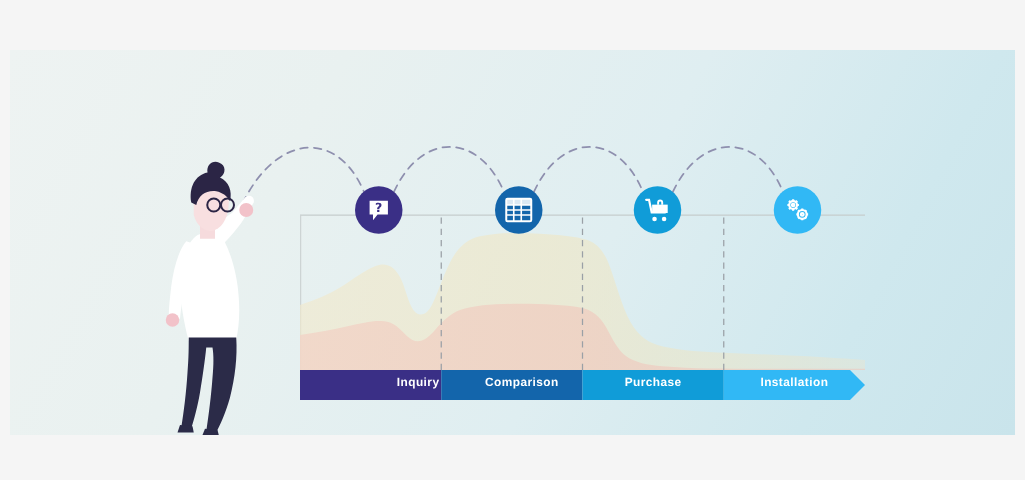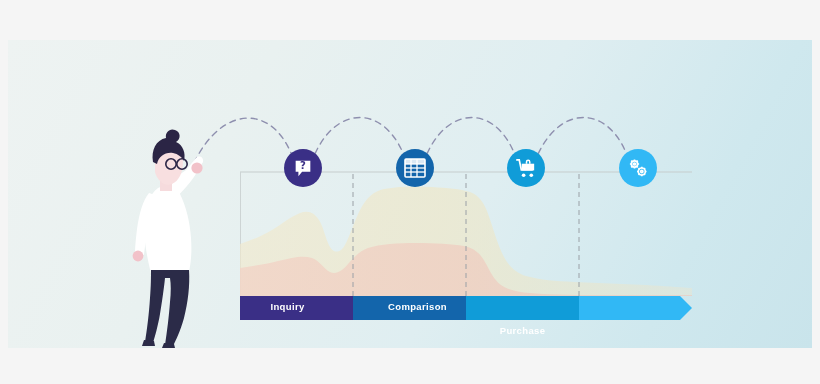--- a/index.html
+++ b/index.html
@@ -202,23 +202,24 @@
 
       <g>
         <rect x="232" y="256" width="113" height="24" fill="#3a2f86"></rect>
         <rect x="345" y="256" width="113" height="24" fill="#1365ab"></rect>
         <rect x="458" y="256" width="113" height="24" fill="#109cd8"></rect>
         <path d="M571,256 H672 L684,268 L672,280 H571 Z" fill="#31b8f5"></path>
       </g>
     </svg>
 
     <div id="stagebar">
-      <div class="stage-label" style="left:232px; width:95px;">Inquiry</div>
+      <div class="stage-label" style="left:232px; width:95px;padding-left:47px;">Inquiry</div>
       <div class="stage-label" style="left:345px; width:129px;">Comparison</div>
-      <div class="stage-label" style="left:458px; width:113px;margin-top:24px;">Purchase</div>
+      <div class="stage-label" style="left:458px; width:113px;">Purchase</div>
+      <div class="stage-label" style="left:571px; width:113px;">Installation</div>
     </div>
 
     <div class="icon-badge" style="left:276px; top:109px; width:38px; height:38px; background:#3a2f86;">
       <svg width="22" height="22" viewBox="0 0 24 24">
         <path fill="#ffffff" d="M4 4h16v12H11l-4 5v-5H4z"></path>
         <text x="12" y="13.5" text-anchor="middle" font-family="DejaVu Sans, sans-serif" font-size="11" font-weight="bold" fill="#3a2f86">?</text>
       </svg>
     </div>
 
     <div class="icon-badge" style="left:388px; top:109px; width:38px; height:38px; background:#1365ab;">

